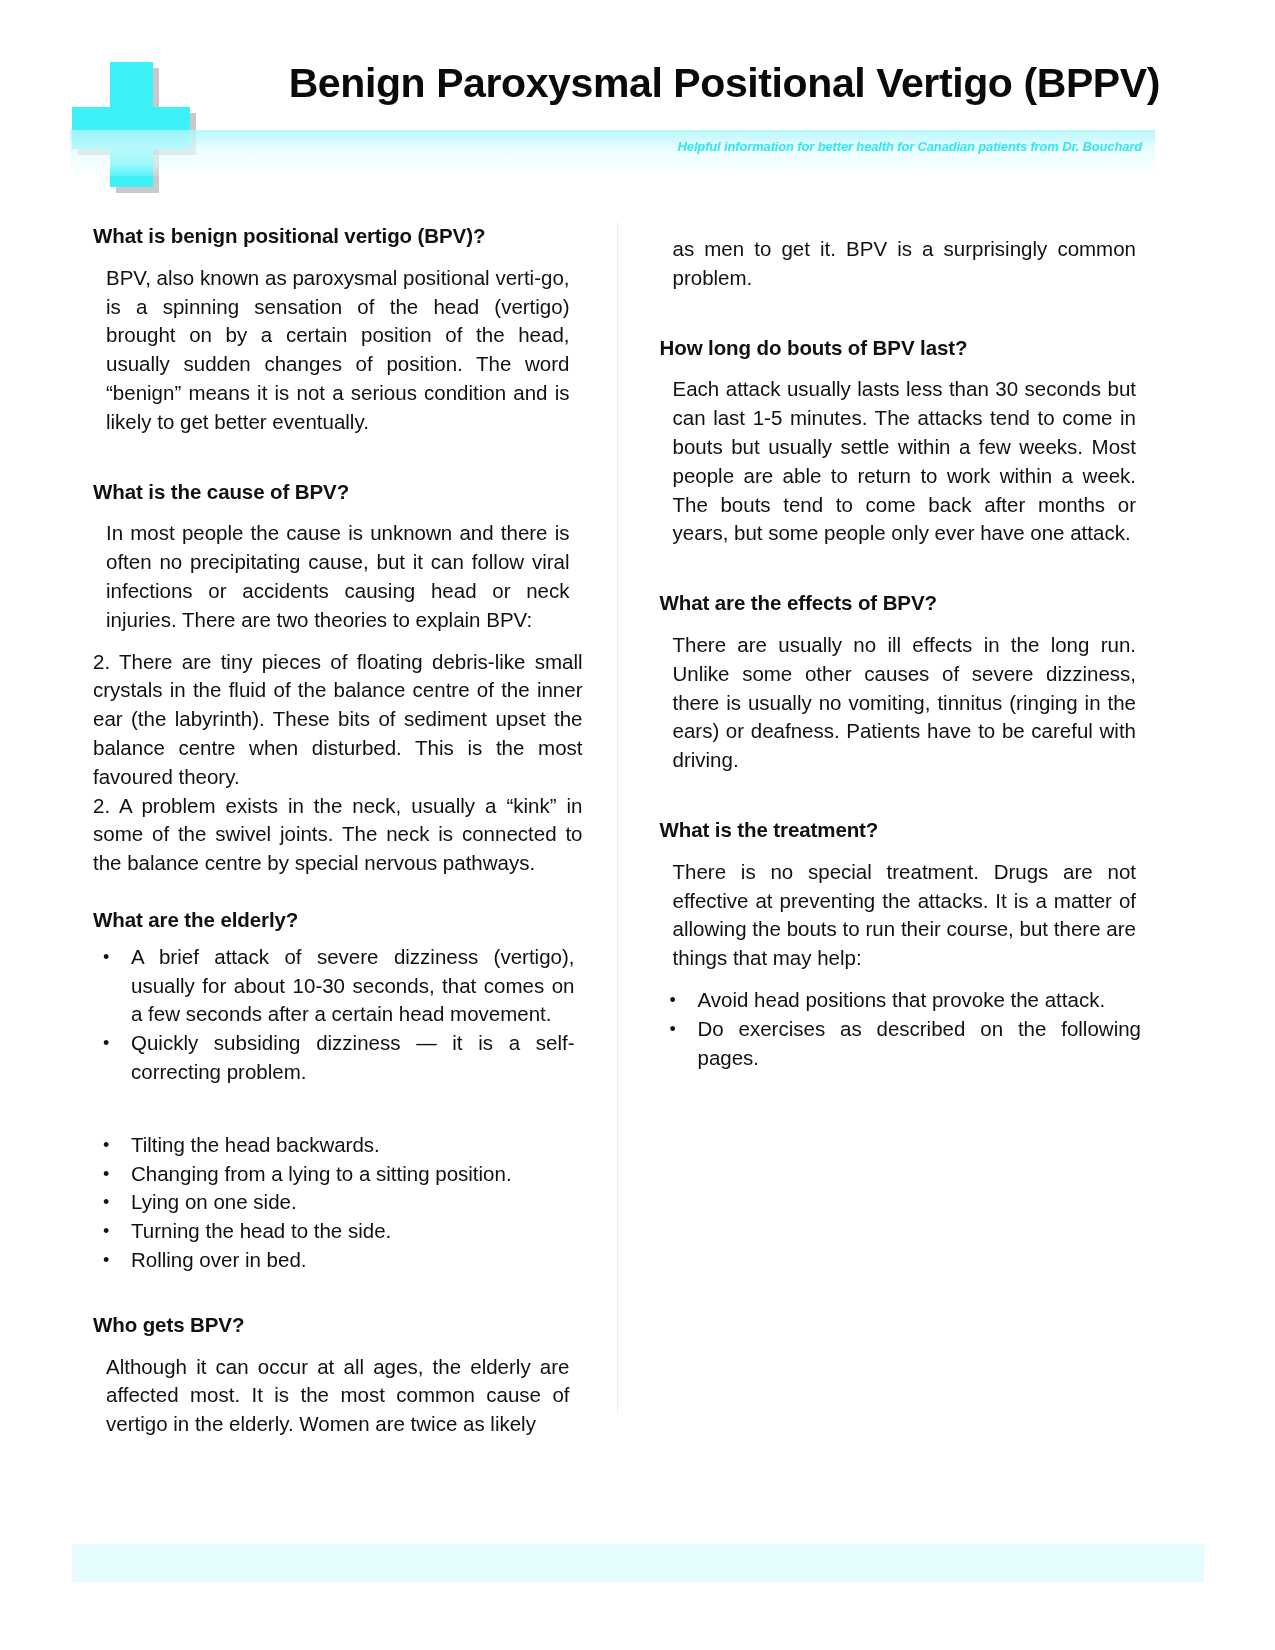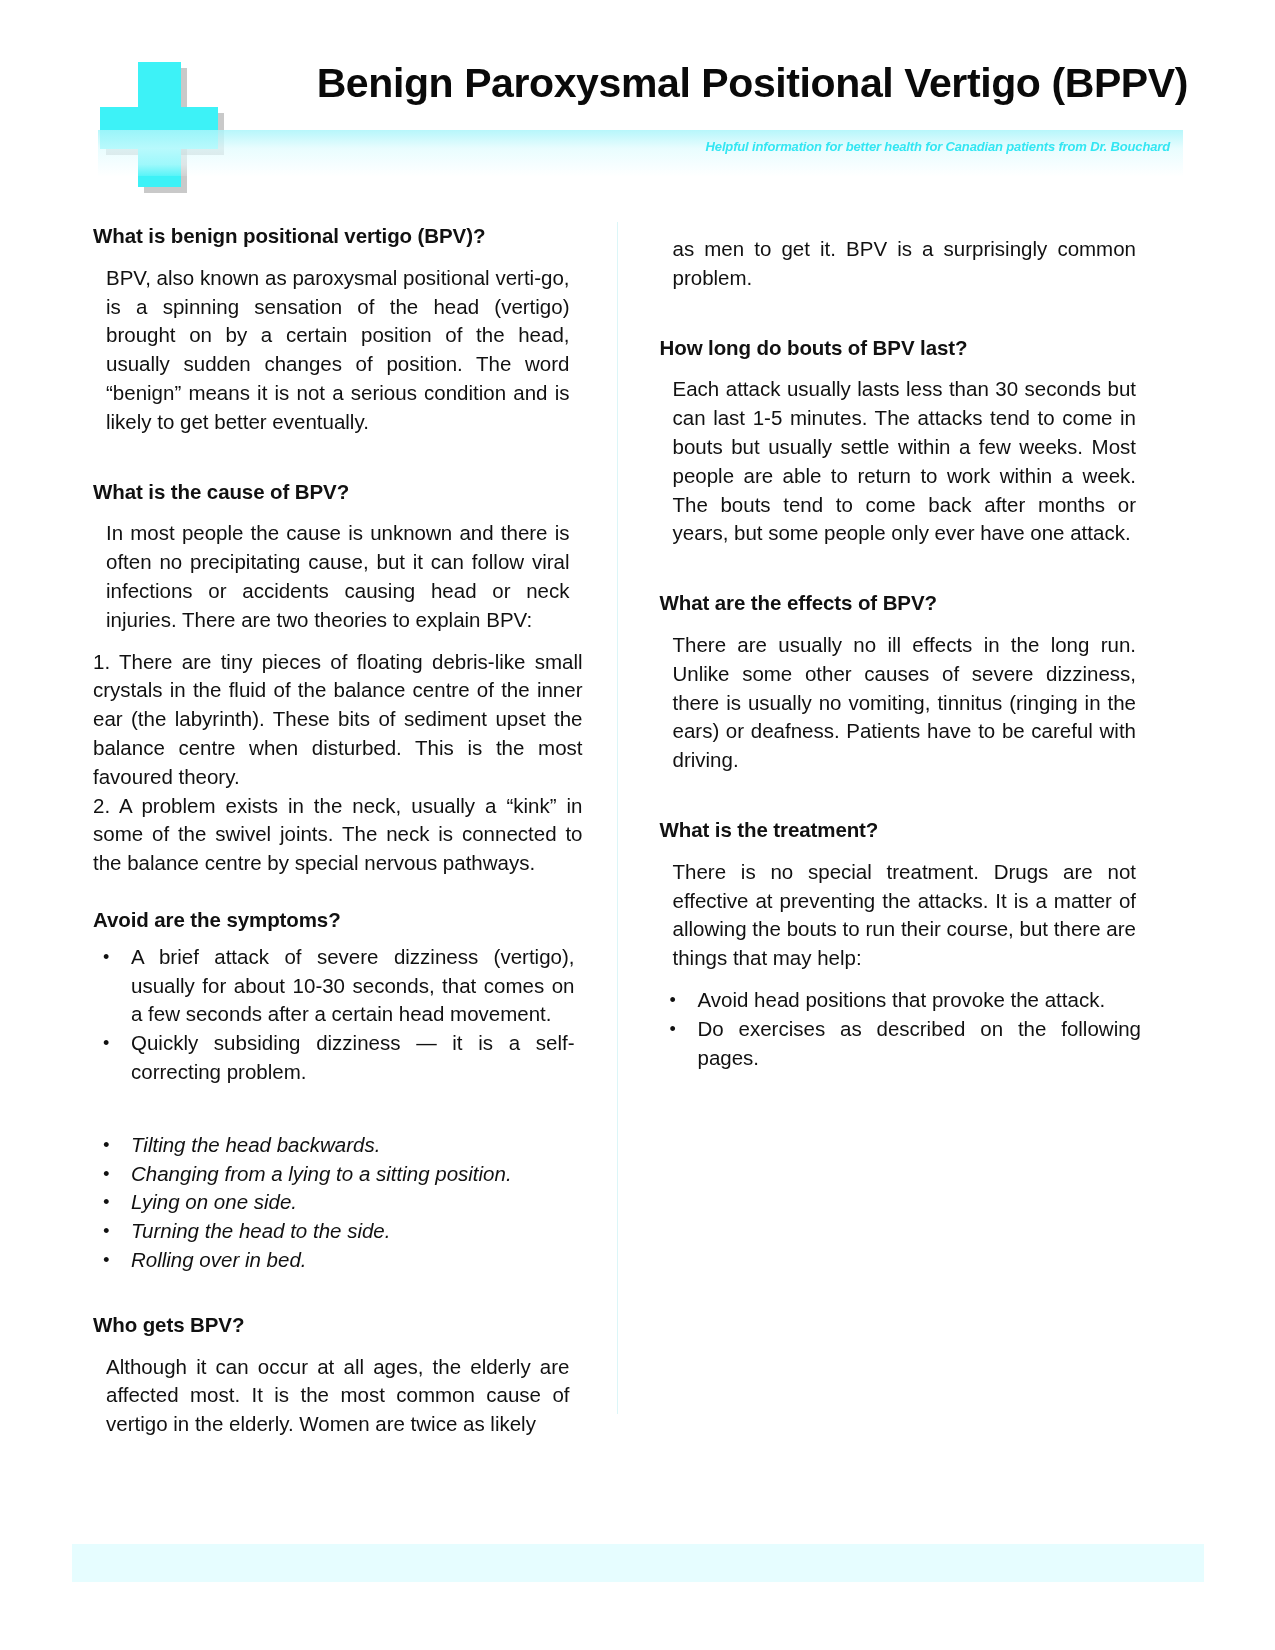--- a/index.html
+++ b/index.html
@@ -21,21 +21,20 @@
     box-sizing: border-box;
   }
 
   
   .header {
     position: absolute;
     left: 0;
     top: 0;
     width: 1043px;
     height: 200px;
-    margin-left: 28px;
   }
 
   .header-title {
     position: absolute;
     left: 180px;
     top: 60px;
     width: 980px;
     text-align: right;
     font-size: 41px;
     font-weight: bold;
@@ -171,21 +170,21 @@
     text-align: justify;
   }
   ul.bul li.flush { text-align: left; }
   ul.bul li::before {
     content: "\2022";
     position: absolute;
     left: 2px;
     top: 0;
     font-size: 18px;
   }
-  ul.bul.tight li { padding-left: 30px; font-style: italic; }
+  ul.bul.tight li { padding-left: 30px; }
 
   ol.num {
     margin: 0;
     padding: 0;
     list-style: none;
   }
   ol.num li {
     margin: 0;
     text-align: justify;
   }
@@ -239,27 +238,27 @@
     <div class="col left">
 
       <h2 class="sec">What is benign positional vertigo (BPV)?</h2>
       <p class="body">BPV, also known as paroxysmal positional verti-go, is a spinning sensation of the head (vertigo) brought on by a certain position of the head, usually sudden changes of position. The word “benign” means it is not a serious condition and is likely to get better eventually.</p>
 
       <div class="gap"></div>
 
       <h2 class="sec">What is the cause of BPV?</h2>
       <p class="body">In most people the cause is unknown and there is often no precipitating cause, but it can follow viral infections or accidents causing head or neck injuries. There are two theories to explain BPV:</p>
       <ol class="num">
-        <li>1. There are tiny pieces of floating debris-like small crystals in the fluid of the balance centre of the inner ear (the labyrinth). These bits of sediment upset the balance centre when disturbed. This is the most favoured theory.</li>
+        <li>2. There are tiny pieces of floating debris-like small crystals in the fluid of the balance centre of the inner ear (the labyrinth). These bits of sediment upset the balance centre when disturbed. This is the most favoured theory.</li>
         <li>2. A problem exists in the neck, usually a “kink” in some of the swivel joints. The neck is connected to the balance centre by special nervous pathways.</li>
       </ol>
 
       <div class="gap"></div>
 
-      <h2 class="sec">Avoid are the symptoms?</h2>
+      <h2 class="sec">What are the elderly?</h2>
       <ul class="bul">
         <li>A brief attack of severe dizziness (vertigo), usually for about 10-30 seconds, that comes on a few seconds after a certain head movement.</li>
         <li>Quickly subsiding dizziness — it is a self-correcting problem.</li>
       </ul>
 
       <div class="gap"></div>
 
       <ul class="bul tight">
         <li class="flush">Tilting the head backwards.</li>
         <li class="flush">Changing from a lying to a sitting position.</li>

